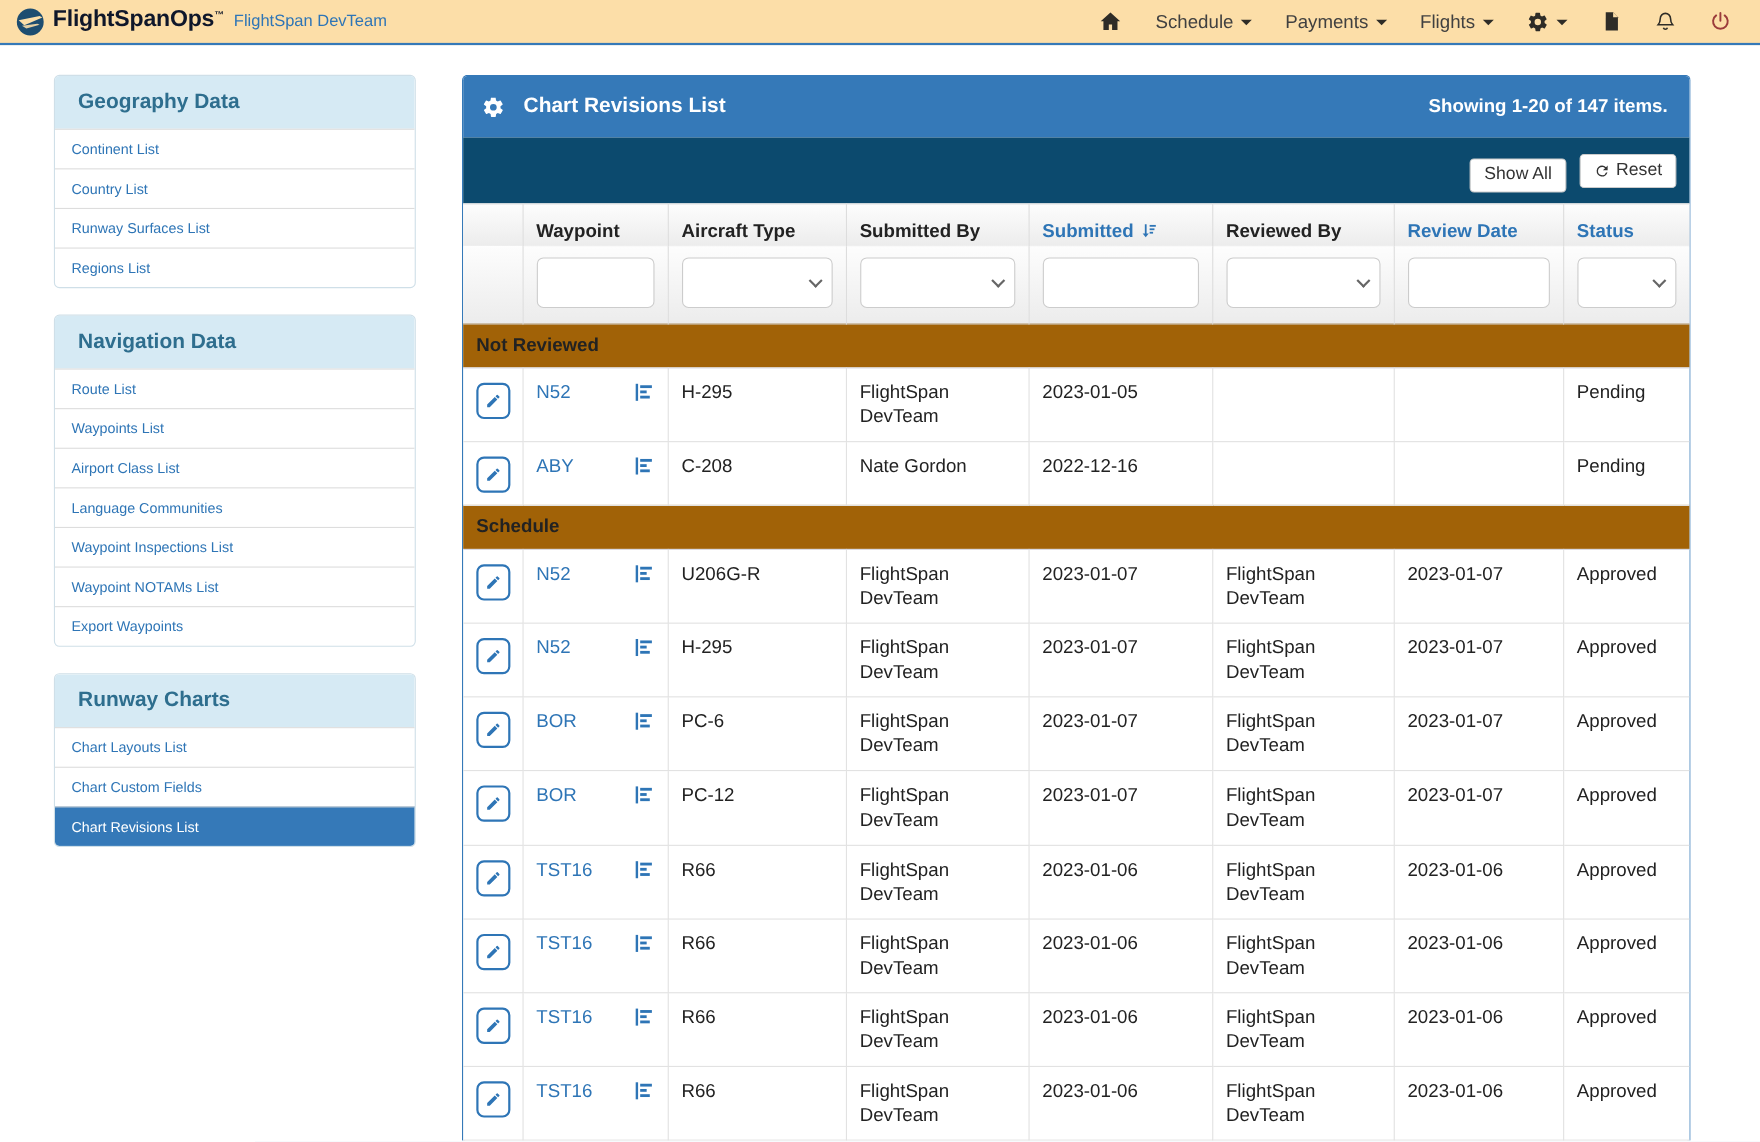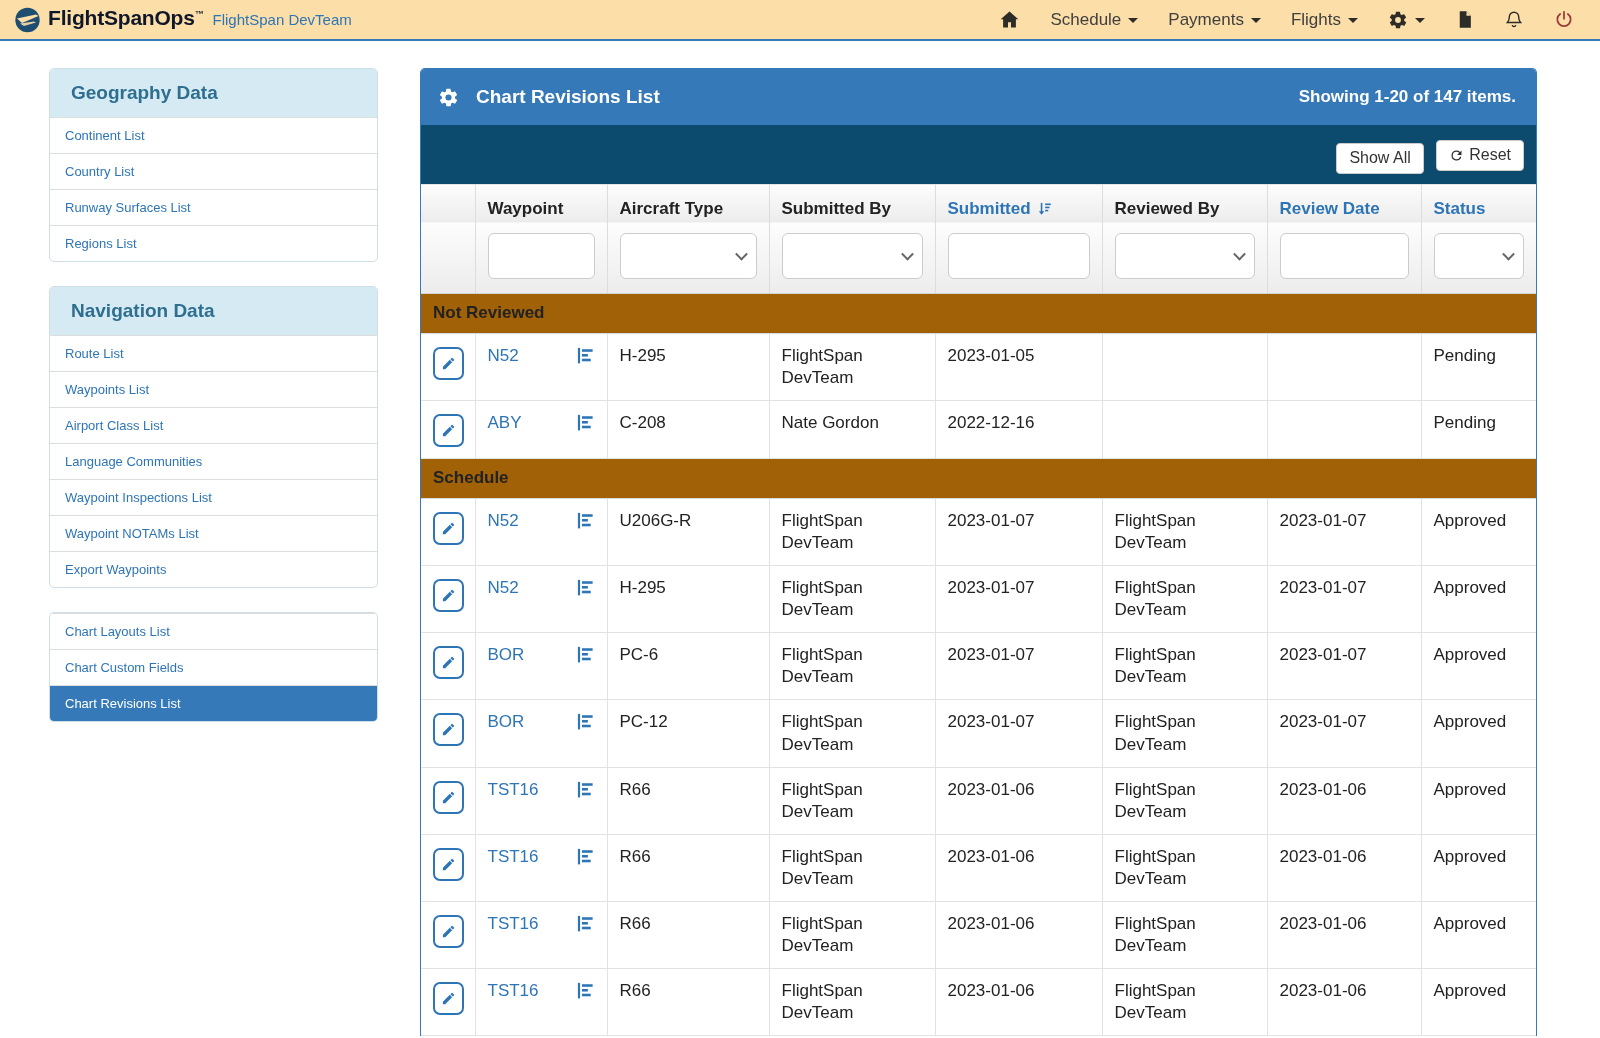--- a/index.html
+++ b/index.html
@@ -146,20 +146,21 @@
         <div class="panel-heading">Navigation Data</div>
         <div class="panel-item">Route List</div>
         <div class="panel-item">Waypoints List</div>
         <div class="panel-item">Airport Class List</div>
         <div class="panel-item">Language Communities</div>
         <div class="panel-item">Waypoint Inspections List</div>
         <div class="panel-item">Waypoint NOTAMs List</div>
         <div class="panel-item">Export Waypoints</div>
       </div>
       <div class="panel">
+        <div class="panel-heading">Runway Charts</div>
         <div class="panel-item">Chart Layouts List</div>
         <div class="panel-item">Chart Custom Fields</div>
         <div class="panel-item active">Chart Revisions List</div>
       </div>
     </div>
 
   <div class="main">
     <div class="main-panel">
       <div class="main-header">
         <span class="gear">

